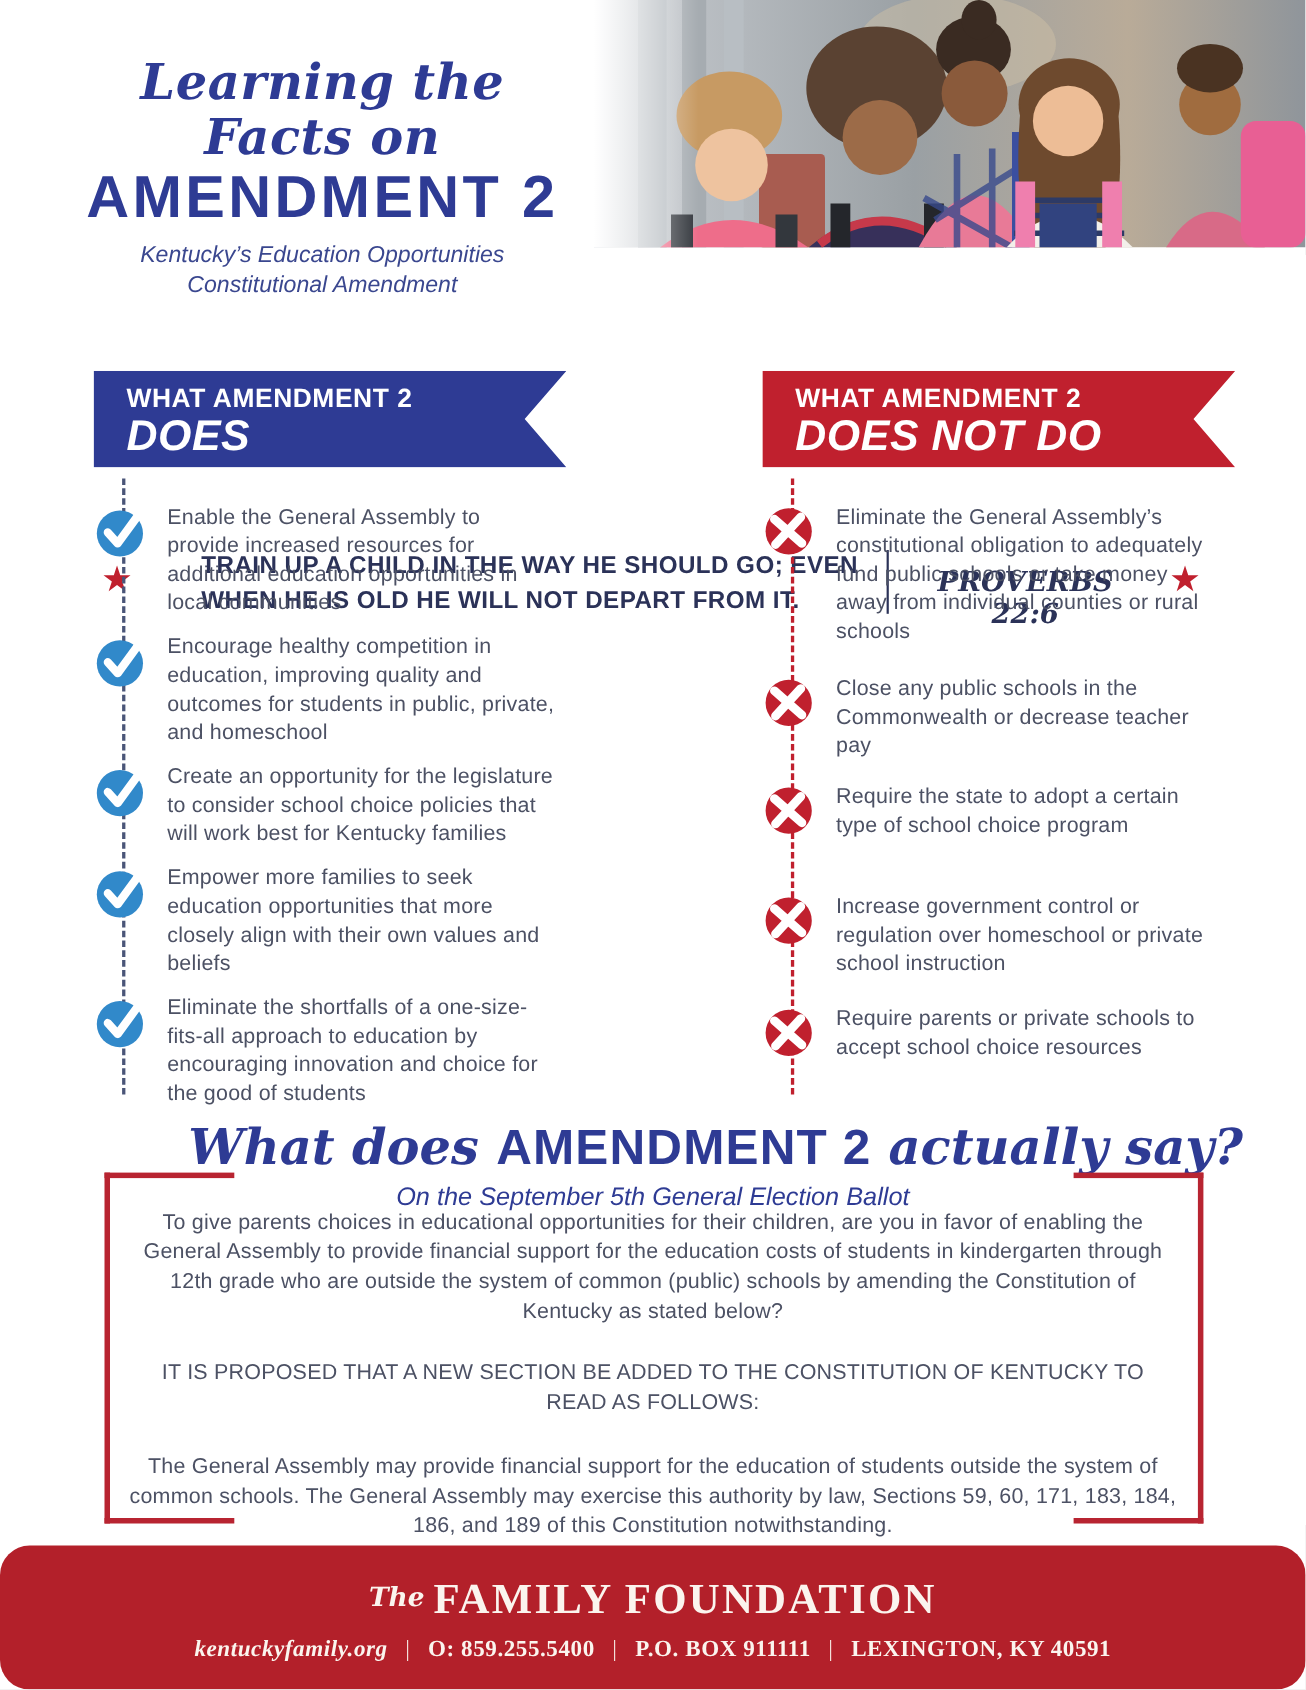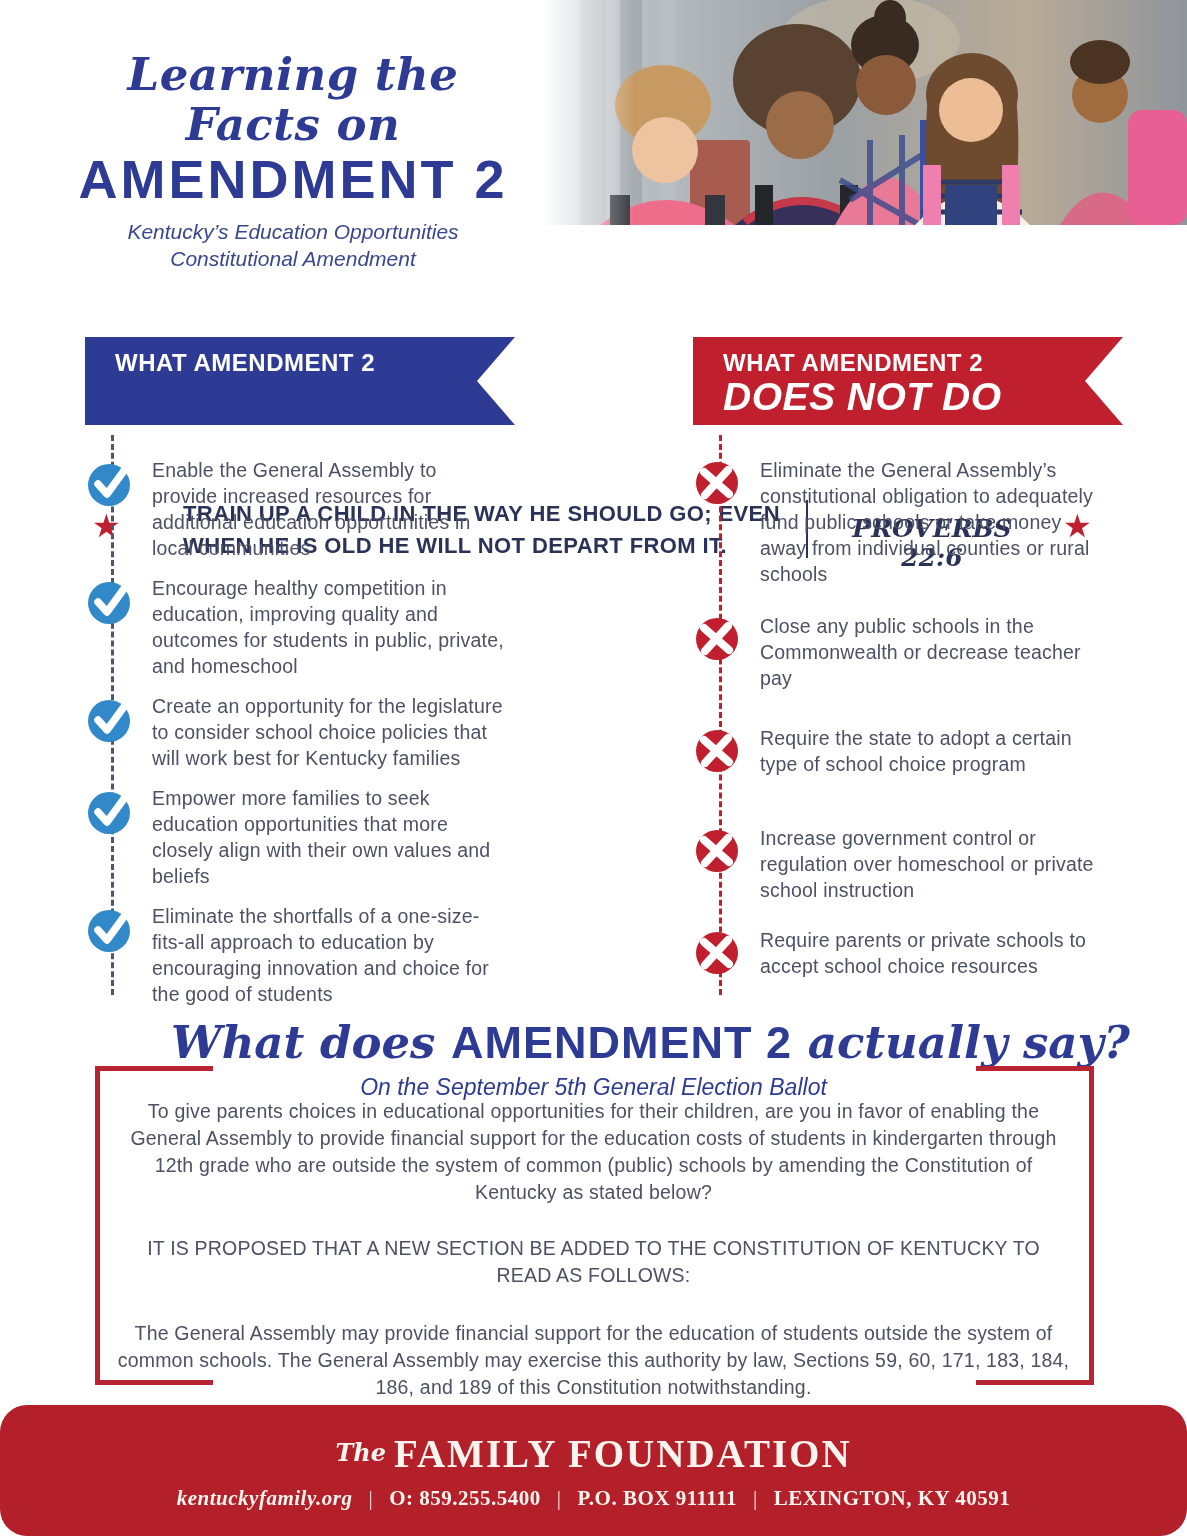--- a/index.html
+++ b/index.html
@@ -73,21 +73,21 @@
   .dash-line {
     position:absolute; top:98px; bottom:auto; height:560px; left:26px; width:0;
     border-left:3px dashed #4a5578; z-index:0;
   }
   .dash-red { border-left-color:#c0202e; }
 
   .item-list { position:relative; padding-top:32px; z-index:1; }
   .list-item { display:flex; gap:19px; align-items:flex-start; }
   .column-does .list-item { margin-bottom:14px; }
   .column-doesnot .list-item-1 { margin-bottom:26px; }
-  .column-doesnot .list-item-2 { margin-bottom:34px; }
+  .column-doesnot .list-item-2 { margin-bottom:20px; }
   .column-doesnot .list-item-3 { margin-bottom:48px; }
   .column-doesnot .list-item-4 { margin-bottom:24px; }
   .item-icon { flex:0 0 48px; width:48px; height:48px; margin-top:2px; }
   .item-text {
     font-size:19.5px; line-height:26px; color:#4c5164;
     letter-spacing:0.2px; max-width:352px;
   }
 
   
   .ballot-heading {
@@ -213,20 +213,21 @@
       <div>WHEN HE IS OLD HE WILL NOT DEPART FROM IT.</div>
     </div>
     <div class="scripture-divider"></div>
     <div class="scripture-ref">PROVERBS 22:6</div>
     <div class="star star-right">★</div>
   </div>
 
   <div class="column column-does">
     <div class="banner banner-blue">
       <div class="banner-line1">WHAT AMENDMENT 2</div>
+      <div class="banner-line2">DOES</div>
     </div>
     <div class="dash-line"></div>
     <div class="item-list">
       <div class="list-item">
         <svg class="item-icon" viewBox="0 0 48 48">
             <circle cx="24" cy="26" r="21" fill="#3189ca"></circle>
             <path d="M13 25 L22 35 L41 9" stroke="#fff" stroke-width="7.5" fill="none" stroke-linecap="round" stroke-linejoin="round"></path>
           </svg>
         <div class="item-text">Enable the General Assembly to provide increased resources for additional education opportunities in local communities</div>
       </div>

